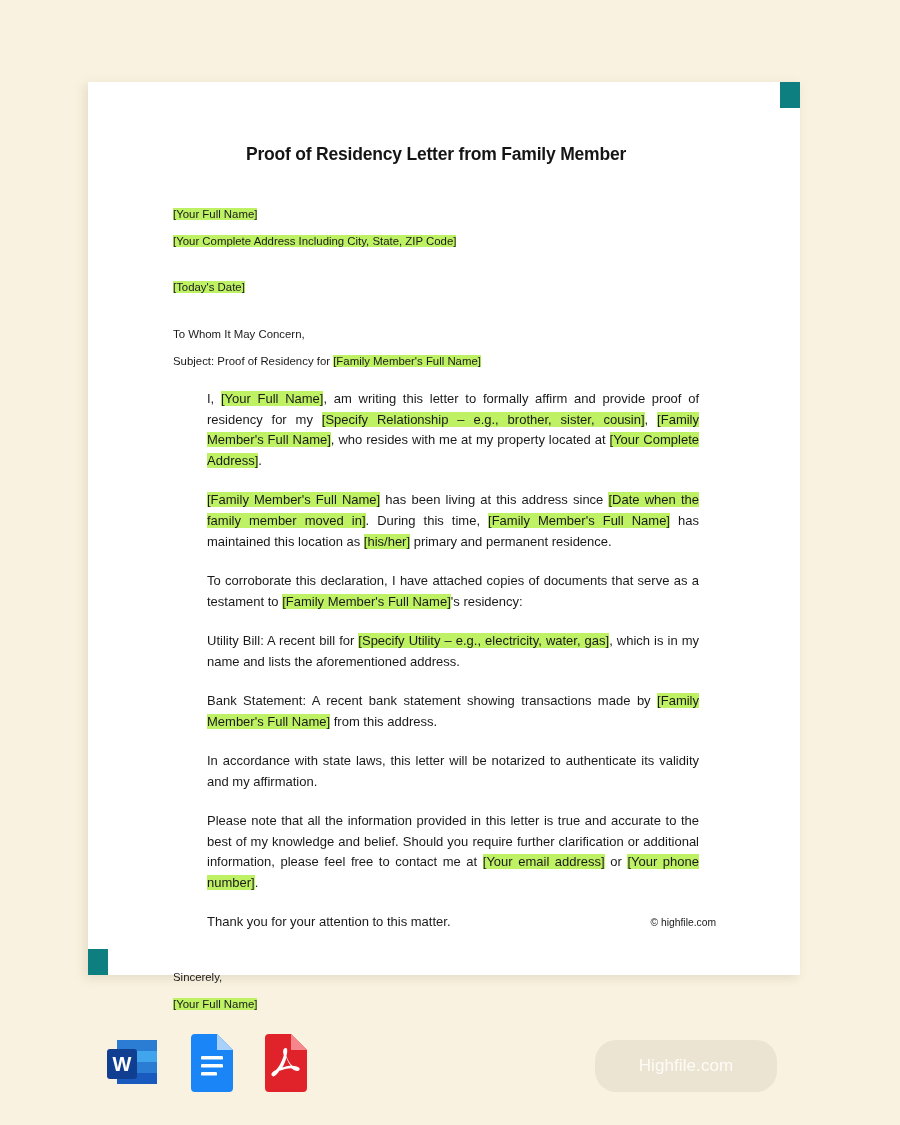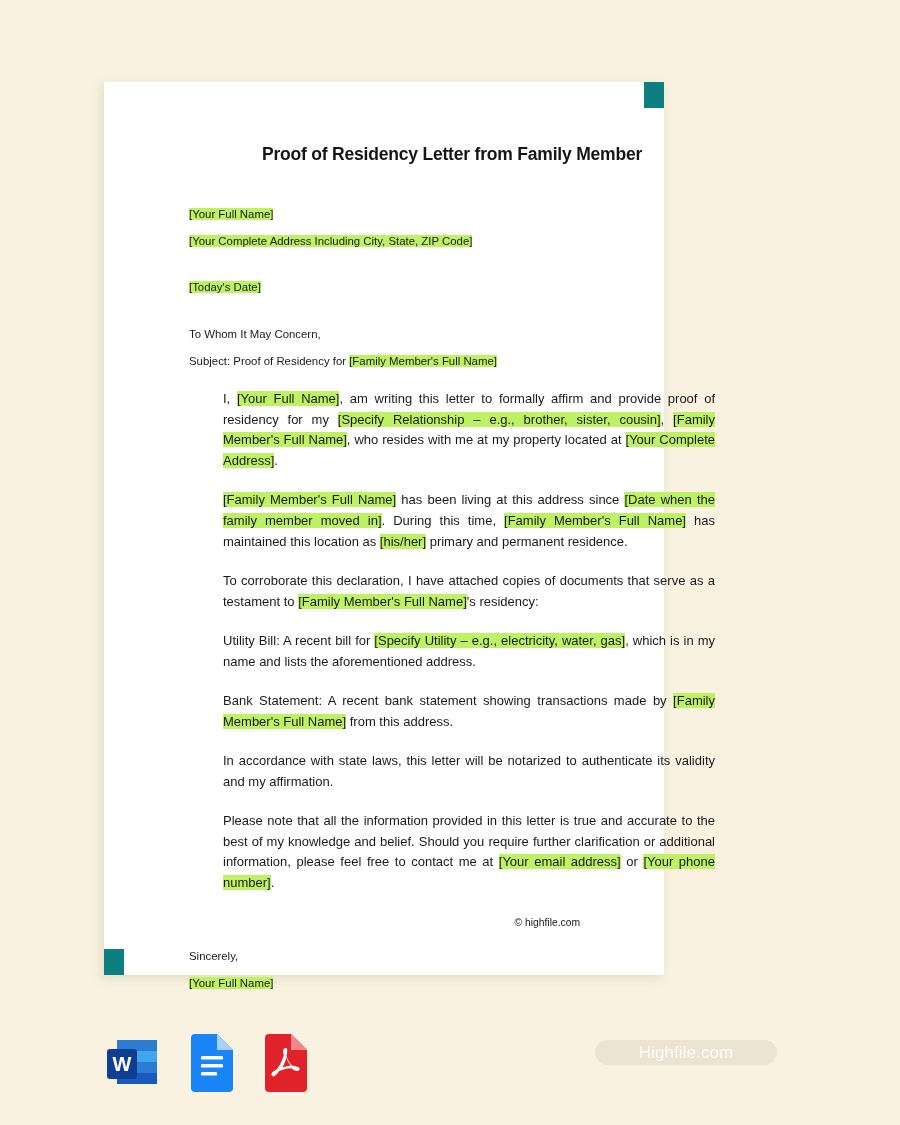--- a/index.html
+++ b/index.html
@@ -9,23 +9,23 @@
     height: 1125px;
     background: #f9f2e0;
     font-family: "Liberation Sans", sans-serif;
     overflow: hidden;
     position: relative;
   }
 
   
   .page {
     position: absolute;
-    left: 104px;
+    left: 88px;
     top: 82px;
-    width: 560px;
+    width: 712px;
     height: 893px;
     background: #ffffff;
     box-shadow: -3px 3px 10px rgba(130,115,80,0.18);
   }
 
   .accent-tr {
     position: absolute;
     right: 0;
     top: 0;
     width: 20px;
@@ -104,21 +104,21 @@
     gap: 18px;
   }
 
   .fmt-icon { cursor: pointer; display: block; }
 
   .brand-pill {
     position: absolute;
     left: 595px;
     top: 1040px;
     width: 182px;
-    height: 25px;
+    height: 52px;
     border-radius: 21px;
     background: #ece4d2;
     display: flex;
     align-items: center;
     justify-content: center;
   }
 
   .brand-pill span {
     font-size: 17px;
     color: #fdfbf5;
@@ -180,20 +180,21 @@
     <div class="gap-md"></div>
 
     <div class="para">In accordance with state laws, this letter will be notarized to authenticate its validity and my affirmation.</div>
 
     <div class="gap-md"></div>
 
     <div class="para"><span>Please note that all the information provided in this letter is true and accurate to the best of my knowledge and belief. Should you require further clarification or additional information, please feel free to contact me at </span><span class="hl">[Your email address]</span><span> or </span><span class="hl">[Your phone number]</span><span>.</span></div>
 
     <div class="gap-md"></div>
 
+    <div class="para">Thank you for your attention to this matter.</div>
 
     <div class="gap-xl"></div>
 
     <div class="line">Sincerely,</div>
     <div class="gap-sm"></div>
     <div class="line">
       <span class="hl">[Your Full Name]</span>
     </div>
 
   </div>

